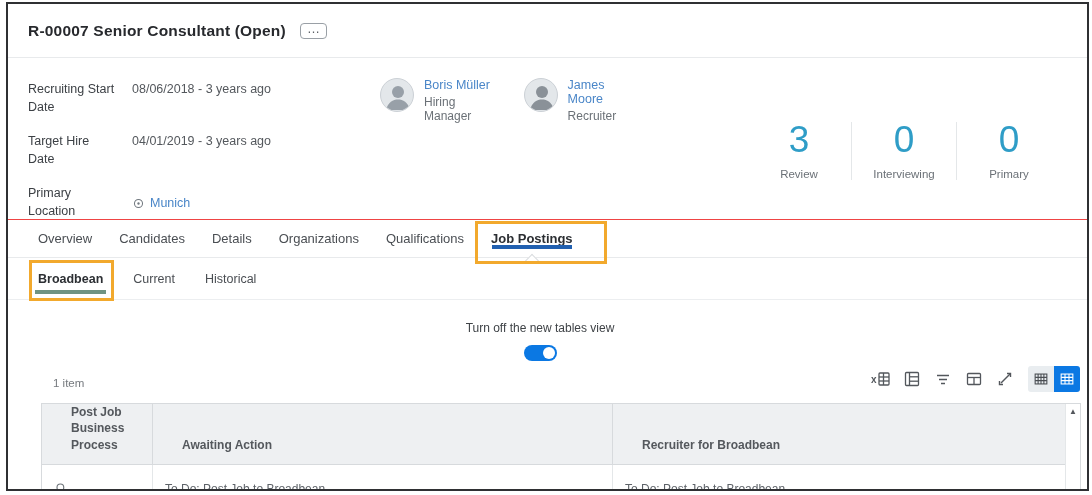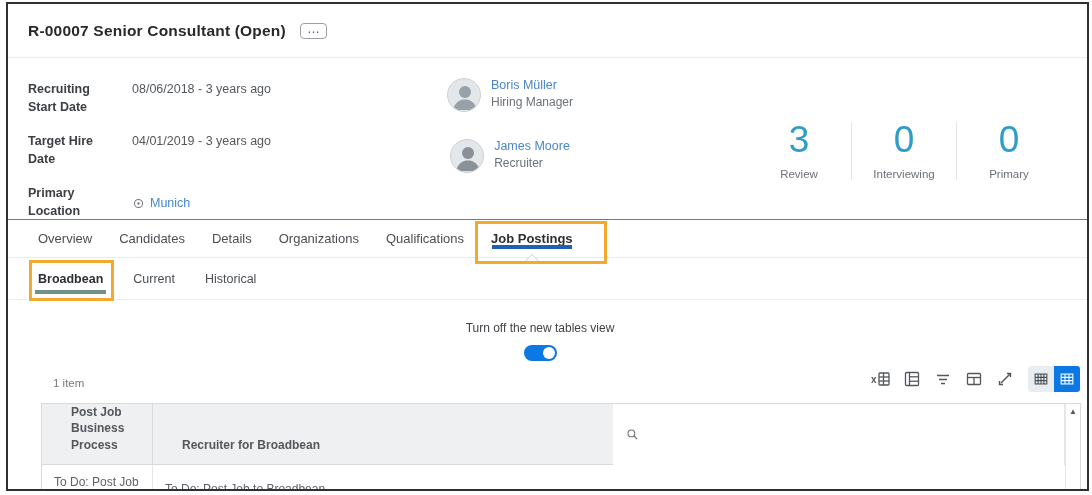--- a/index.html
+++ b/index.html
@@ -12,28 +12,28 @@
               padding-left:20px; gap:14px; }
   .page-title { font-size:15.5px; font-weight:bold; color:#27292d; margin:0; letter-spacing:.2px; }
   .more-btn { width:27px; height:16px; border:1px solid #9aa0a6; border-radius:4px; background:#fff;
               color:#5d6166; font-size:13px; line-height:9px; display:flex; align-items:center;
               justify-content:center; padding:0 0 4px 0; cursor:pointer; }
 
   
   .summary { display:flex; padding:20px 22px 0 20px; height:161px; }
   .fields { width:352px; display:flex; flex-direction:column; gap:17px; padding-top:3px; }
   .field { display:flex; }
-  .field-label { width:88px; min-width:88px; font-size:12.5px; font-weight:bold; color:#3c4045;
+  .field-label { width:88px; min-width:88px; font-size:12.5px; font-weight:normal; color:#3c4045;
                  line-height:1.4; margin-right:16px; }
   .field-value { font-size:12.5px; color:#54585d; padding-top:1px; }
   .loc { display:flex; align-items:center; gap:5px; }
   .loc-icon { color:#71787f; display:inline-flex; }
   a.link { color:var(--link,#4a86c8); text-decoration:none; }
 
-  .people { display:flex; flex-direction:column; gap:27px; width:260px;align-items:center; }
+  .people { display:flex; flex-direction:row; gap:21px; width:260px; }
   .person { display:flex; gap:10px; align-items:flex-start; }
   .avatar { width:34px; height:34px; border-radius:50%; border:1px solid #ccd1d6; background:#e3e7ea;
             overflow:hidden; flex:none; cursor:pointer; }
   .person-name { font-size:12.5px; color:var(--link,#4a86c8); cursor:pointer; }
   .person-role { font-size:12px; color:#6b7177; margin-top:3px; }
 
   .stats { margin-left:auto; margin-right:10px; display:flex; align-items:center; padding-top:4px; }
   .stat { width:92px; text-align:center; cursor:pointer; }
   .stat-number { font-size:37px; color:var(--stat,#2f9dc7); line-height:1.05; }
   .stat-label { font-size:11.5px; color:#6b7177; margin-top:9px; }
@@ -267,20 +267,21 @@
                 <line x1="3.5" y1="11.8" x2="16.5" y2="11.8"></line>
             </svg>
           </button>
         </span>
       </span>
     </div>
 
     <div class="tablewrap">
       <div class="table">
         <div class="th">Post Job Business Process</div>
+        <div class="th">Awaiting Action</div>
         <div class="th last">Recruiter for Broadbean</div>
 
         <div class="td">
           <span class="mag">
             <svg width="15" height="15" viewBox="0 0 20 20" fill="none" stroke="currentColor" stroke-width="1.5">
               <circle cx="8.5" cy="8.5" r="4.5"></circle>
                 <line x1="12" y1="12" x2="16" y2="16"></line>
             </svg>
           </span>
         </div>

